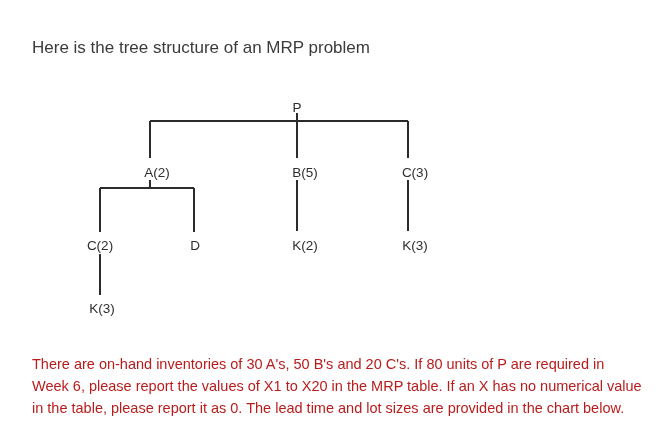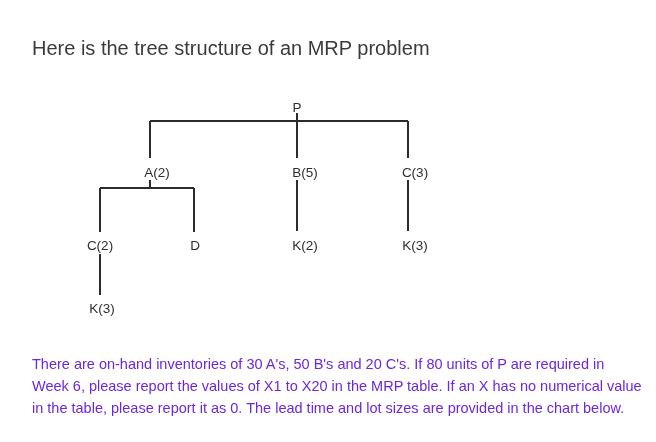--- a/index.html
+++ b/index.html
@@ -14,21 +14,21 @@
     color: #333333;
     position: relative;
     overflow: hidden;
   }
 
   
   .intro {
     position: absolute;
     left: 32px;
     top: 38px;
-    font-size: 20px;
+    font-size: 17px;
     line-height: 20px;
     color: #3b3b3b;
     white-space: nowrap;
   }
 
   
   .tree {
     position: absolute;
     left: 0;
     top: 0;
@@ -53,21 +53,21 @@
   }
 
   
   .para {
     position: absolute;
     left: 32px;
     top: 353px;
     width: 612px;
     font-size: 14.5px;
     line-height: 22px;
-    color: #6d28d9;
+    color: #b91c1c;
   }
 </style>
 </head>
 <body>
 
 <div class="intro">Here is the tree structure of an MRP problem</div>
 
 <div class="tree">
   <svg width="656" height="340" viewBox="0 0 656 340">
 

